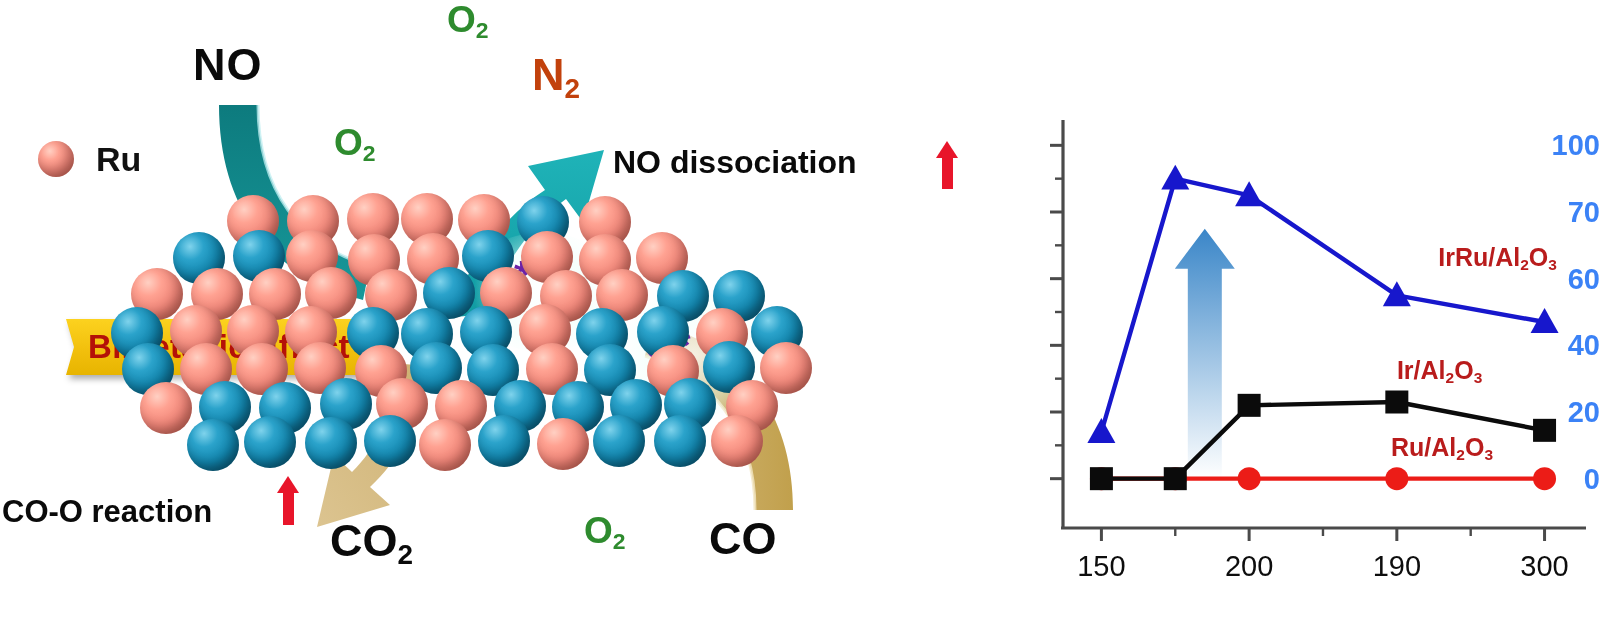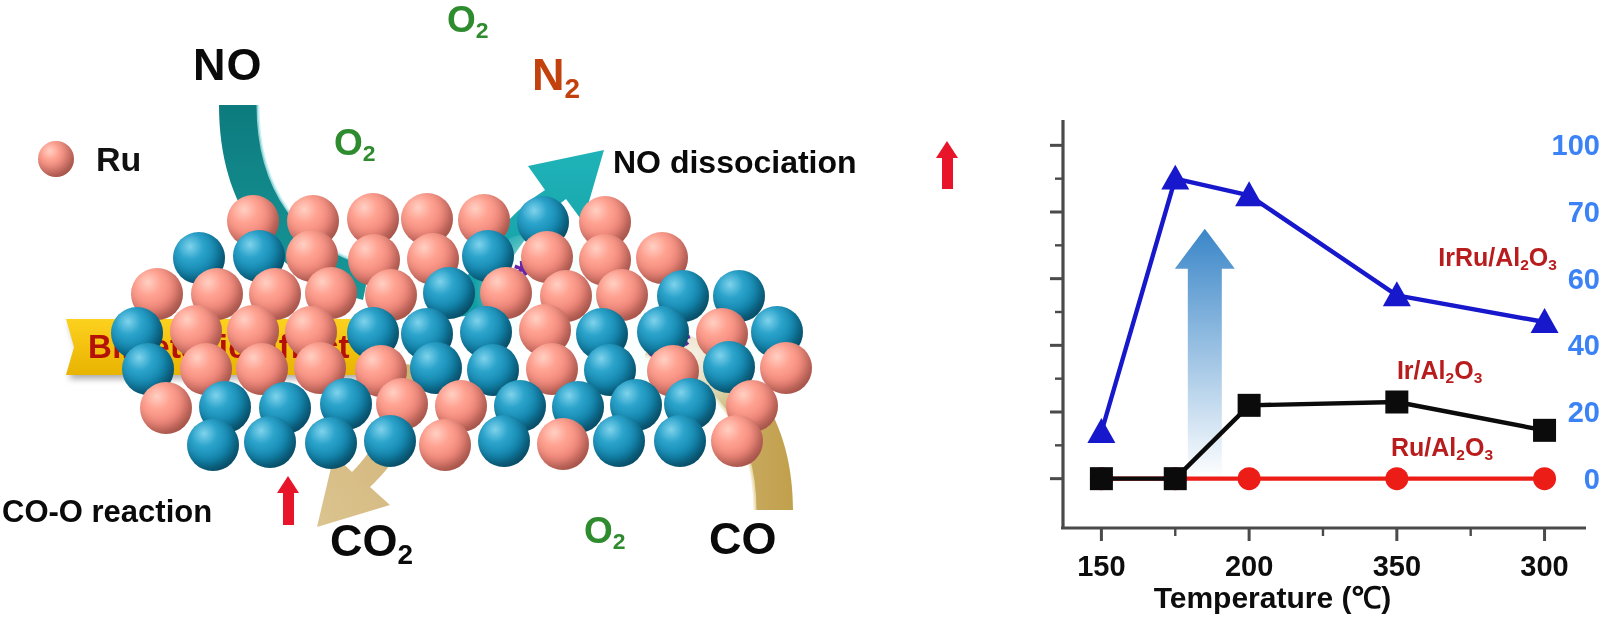--- a/index.html
+++ b/index.html
@@ -52,21 +52,21 @@
           box-shadow:inset -5px -6px 11px rgba(0,0,0,.26);}
   .glow{position:absolute;border-radius:50%;pointer-events:none;
         background:radial-gradient(circle, rgba(255,255,255,.80) 0%, rgba(235,255,250,.45) 45%, rgba(255,255,255,0) 72%);}
 
   
   #chart{position:absolute;left:945px;top:10px;width:655px;height:604px;}
   .chart-title{position:absolute;left:0;right:0;top:52px;text-align:center;font-size:31px;
                font-weight:bold;color:#555a5d;letter-spacing:.3px;}
   .ytick-lab{position:absolute;right:0;font-size:29px;font-weight:bold;color:#3b82f6;
              transform:translateY(-50%);text-align:right;}
-  .xtick-lab{position:absolute;top:0;font-size:29px;font-weight:bold;color:#0d0d0d;
+  .xtick-lab{position:absolute;top:0;font-size:29px;font-weight:normal;color:#0d0d0d;
              transform:translateX(-50%);}
   .xaxis-title{position:absolute;left:0;right:0;top:566px;text-align:center;font-size:30px;
                font-weight:bold;color:#0d0d0d;}
   .serieslab{position:absolute;font-size:25px;font-weight:bold;color:#b91c1c;white-space:nowrap;}
 </style>
 </head>
 <body>
 
 <div id="root">
 
@@ -278,29 +278,28 @@
           <rect x="440.3342857142857" y="380.5" width="23" height="23" fill="#0b0b0b"></rect>
           <rect x="588.0485714285714" y="408.83333333333337" width="23" height="23" fill="#0b0b0b"></rect>
           <polyline points="156.40571428571428,422 230.26285714285714,168.66666666666669 304.12,185.33333333333337 451.8342857142857,285.33333333333337 599.5485714285714,312" fill="none" stroke="#1717cc" stroke-width="4.4" stroke-linejoin="round" stroke-linecap="round"></polyline>
           <polygon points="156.40571428571428,408 142.40571428571428,432.92 170.40571428571428,432.92" fill="#1717cc"></polygon>
           <polygon points="230.26285714285714,154.66666666666669 216.26285714285714,179.58666666666667 244.26285714285714,179.58666666666667" fill="#1717cc"></polygon>
           <polygon points="304.12,171.33333333333337 290.12,196.25333333333336 318.12,196.25333333333336" fill="#1717cc"></polygon>
           <polygon points="451.8342857142857,271.33333333333337 437.8342857142857,296.2533333333334 465.8342857142857,296.2533333333334" fill="#1717cc"></polygon>
           <polygon points="599.5485714285714,298 585.5485714285714,322.92 613.5485714285714,322.92" fill="#1717cc"></polygon>
         </svg>
       </div>
-    <div class="xaxis-title">Temperature (℃)</div>
   <div class="ytick-lab" style="top: 468.667px; width: 96px;">0</div>
       <div class="ytick-lab" style="top: 402px; width: 96px;">20</div>
       <div class="ytick-lab" style="top: 335.333px; width: 96px;">40</div>
       <div class="ytick-lab" style="top: 268.667px; width: 96px;">60</div>
       <div class="ytick-lab" style="top: 202px; width: 96px;">70</div>
       <div class="ytick-lab" style="top: 135.333px; width: 96px;">100</div>
       <div class="xtick-lab" style="left: 156.406px; top: 540px;">150</div>
       <div class="xtick-lab" style="left: 304.12px; top: 540px;">200</div>
-      <div class="xtick-lab" style="left: 451.834px; top: 540px;">350</div>
+      <div class="xtick-lab" style="left: 451.834px; top: 540px;">190</div>
       <div class="xtick-lab" style="left: 599.549px; top: 540px;">300</div>
       <div class="serieslab" style="left: 493.286px; top: 232.667px;"><span>IrRu/Al</span><span class="sub">2</span><span>O</span><span class="sub">3</span></div>
       <div class="serieslab" style="left: 451.926px; top: 346px;"><span>Ir/Al</span><span class="sub">2</span><span>O</span><span class="sub">3</span></div>
       <div class="serieslab" style="left: 446.017px; top: 422.667px;"><span>Ru/Al</span><span class="sub">2</span><span>O</span><span class="sub">3</span></div>
     </div>
 
 </div>
 
 </body></html>

